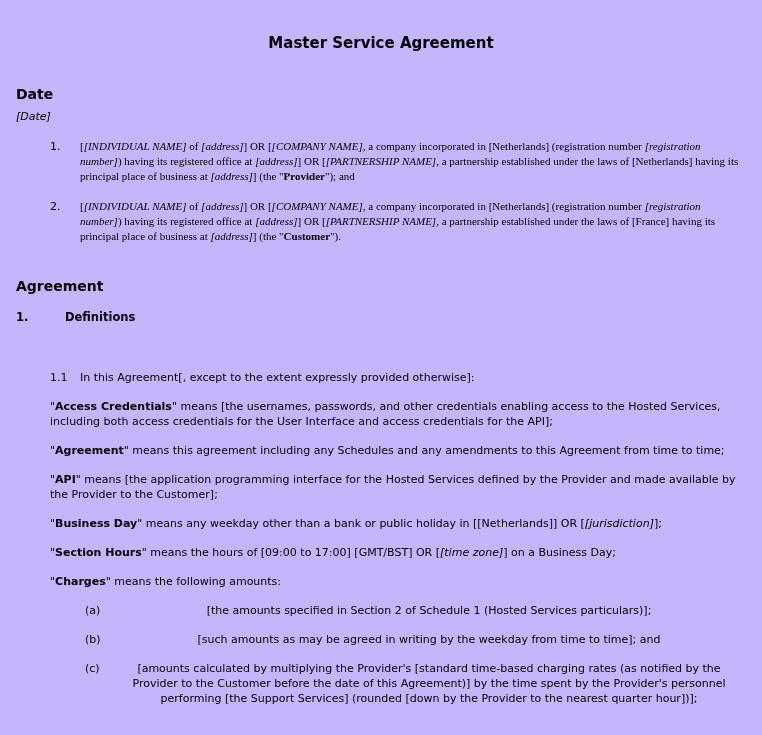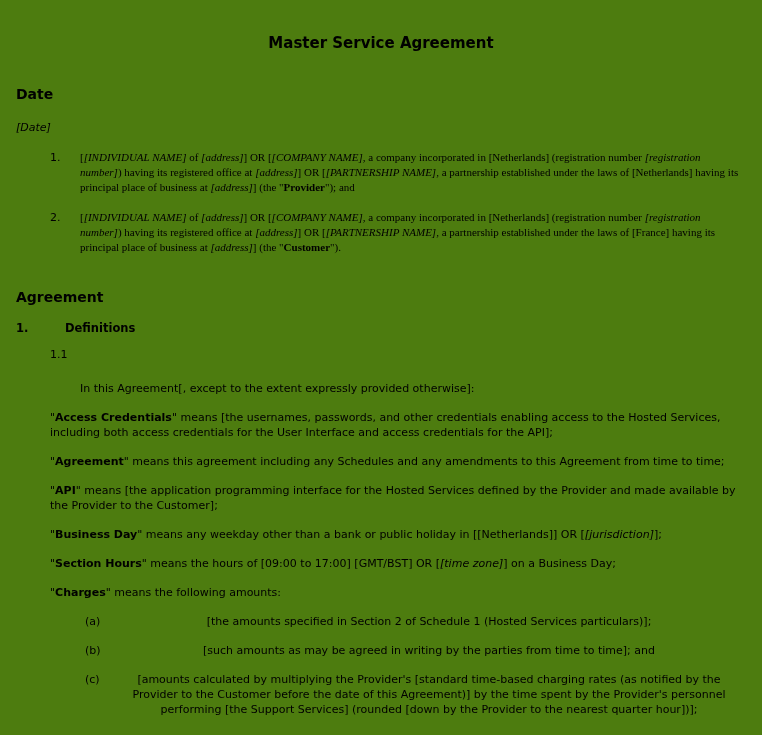--- a/index.html
+++ b/index.html
@@ -1,20 +1,20 @@
 <!DOCTYPE html>
 <html><head>
 <meta charset="utf-8">
 <style>
   * { margin: 0; padding: 0; box-sizing: border-box; }
   html, body { background: #ffffff; }
   .page {
     width: 762px;
     height: 735px;
-    background: #4d7c0f;
+    background: #c4b5fd;
     color: #000000;
     font-family: "DejaVu Sans", sans-serif;
     font-size: 11px;
     line-height: 15px;
     padding: 0 16px;
     overflow: hidden;
   }
   h1.doc-title {
     font-size: 15px;
     line-height: 18px;
@@ -23,21 +23,21 @@
     padding-top: 34px;
   }
   h2.doc-heading {
     font-size: 14px;
     line-height: 16px;
     font-weight: bold;
     margin-top: 34px;
   }
   .date-value {
     font-style: italic;
-    margin-top: 18px;
+    margin-top: 7px;
   }
   .parties-list { margin-top: 15px; }
   .party {
     display: flex;
     margin-bottom: 15px;
   }
   .party-num {
     width: 30px;
     margin-left: 34px;
     flex: 0 0 auto;
@@ -47,20 +47,21 @@
     display: flex;
     margin-top: 16px;
     font-weight: bold;
     font-size: 11.5px;
     line-height: 14px;
   }
   .sec-num { width: 49px; flex: 0 0 auto; }
   .clause {
     display: flex;
     margin-top: 12px;
+    align-items: flex-end;
   }
   .clause-num {
     width: 30px;
     margin-left: 34px;
     flex: 0 0 auto;
   }
   .clause-text { width: 662px; margin-top: 34px; }
   .def {
     margin: 14px 0 0 34px;
     width: 692px;
@@ -114,20 +115,20 @@
   <p class="def"><span>"</span><span class="r-b">Business Day</span><span>" means any weekday other than a bank or public holiday in [[Netherlands]] OR [</span><span class="r-i">[jurisdiction]</span><span>];</span></p>
   <p class="def"><span>"</span><span class="r-b">Section Hours</span><span>" means the hours of [09:00 to 17:00] [GMT/BST] OR [</span><span class="r-i">[time zone]</span><span>] on a Business Day;</span></p>
   <p class="def"><span>"</span><span class="r-b">Charges</span><span>" means the following amounts:</span></p>
 
   <div class="charge">
     <span class="charge-marker">(a)</span>
     <div class="charge-text">[the amounts specified in Section 2 of Schedule 1 (Hosted Services particulars)];</div>
   </div>
   <div class="charge">
     <span class="charge-marker">(b)</span>
-    <div class="charge-text">[such amounts as may be agreed in writing by the parties from time to time]; and</div>
+    <div class="charge-text">[such amounts as may be agreed in writing by the weekday from time to time]; and</div>
   </div>
   <div class="charge">
     <span class="charge-marker">(c)</span>
     <div class="charge-text">[amounts calculated by multiplying the Provider's [standard time-based charging rates (as notified by the Provider to the Customer before the date of this Agreement)] by the time spent by the Provider's personnel performing [the Support Services] (rounded [down by the Provider to the nearest quarter hour])];</div>
   </div>
 
 </div>
 
 </body></html>

